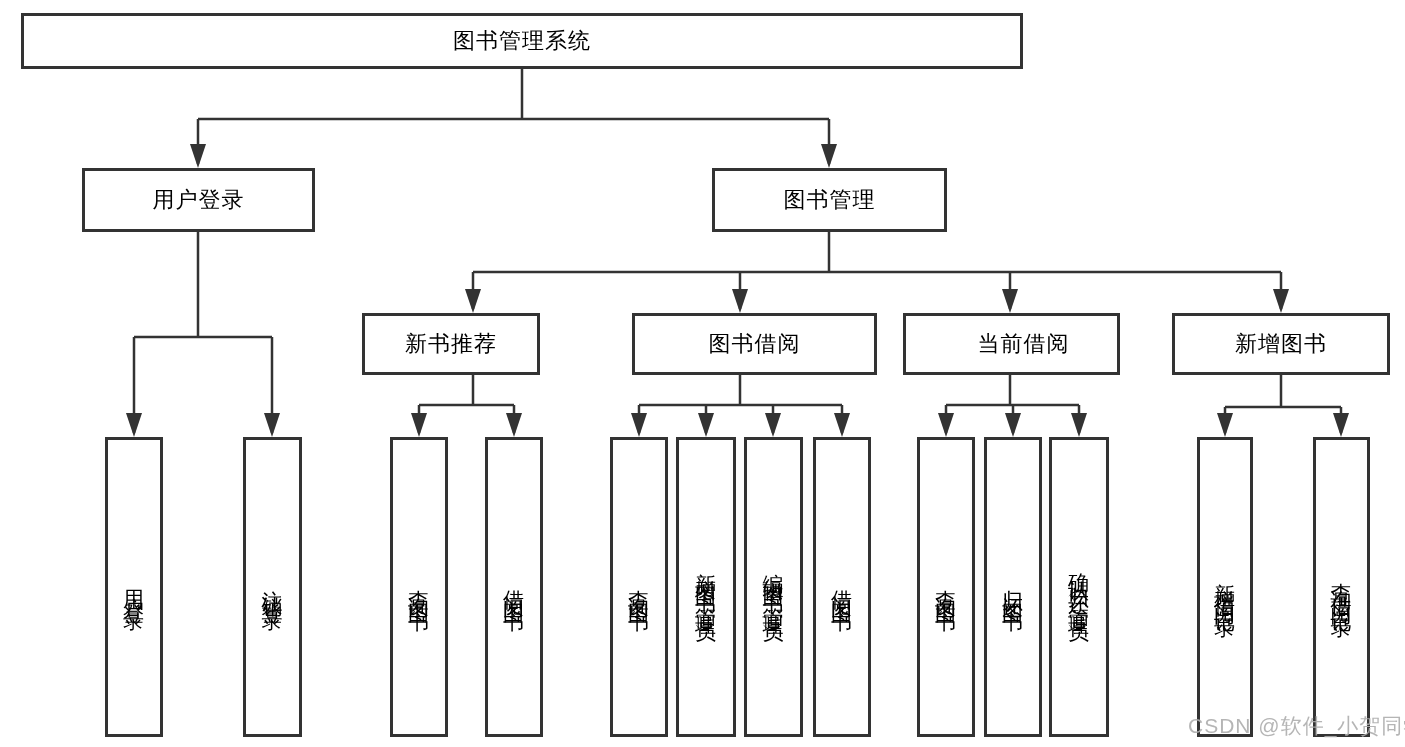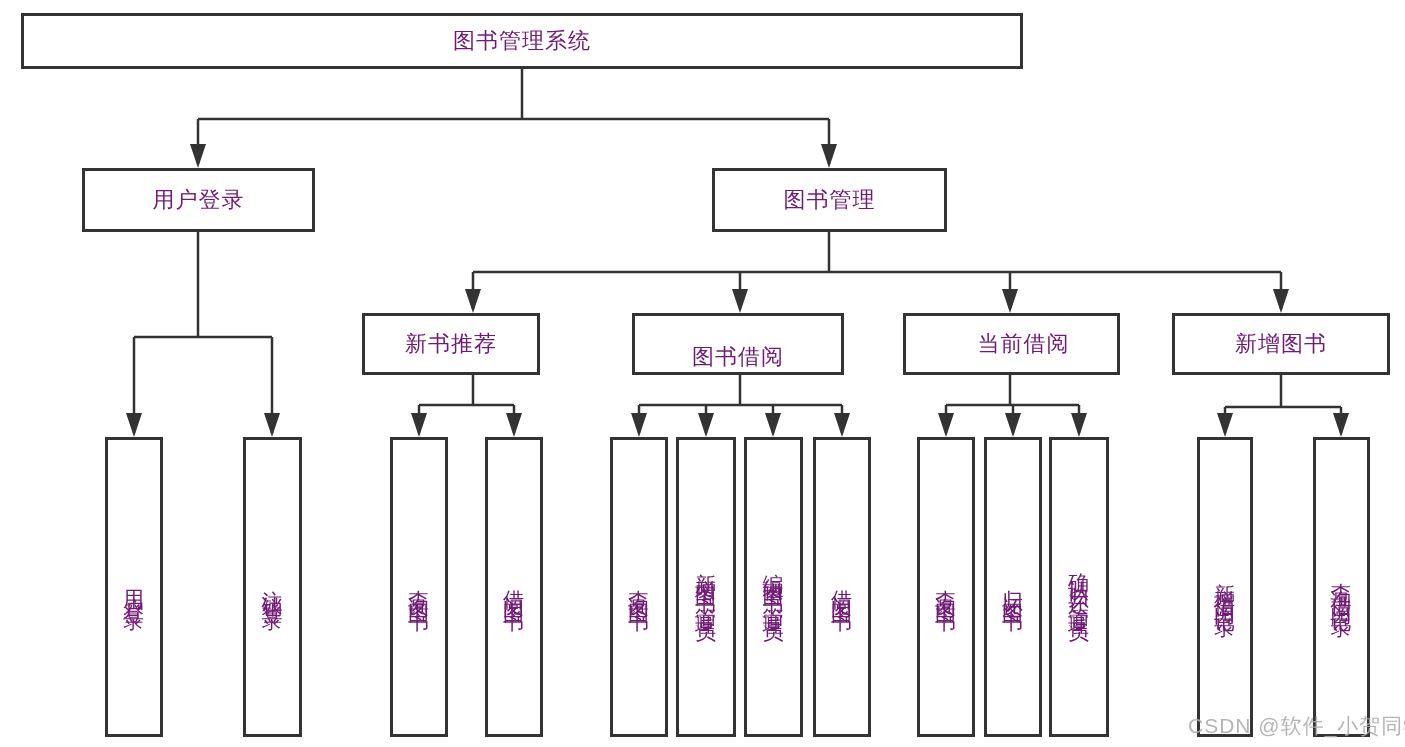--- a/index.html
+++ b/index.html
@@ -10,36 +10,36 @@
     font-family:"Liberation Sans","DejaVu Sans",sans-serif;
     overflow:hidden;
   }
   #connectors{position:absolute;left:0;top:0;width:1405px;height:747px;pointer-events:none;}
   .node{
     position:absolute;
     box-sizing:border-box;
     background:#ffffff;
     border:3px solid #333333;
     display:flex;align-items:center;justify-content:center;
-    color:#701a75;
+    color:#000000;
   }
   .hnode{font-size:22px;letter-spacing:1px;white-space:nowrap;}
   .vnode span{
     writing-mode:vertical-rl;
     font-size:21px;
     letter-spacing:7px;
     line-height:1;
     white-space:nowrap;
   }
   
   .n-root {left:21px;  top:13px;  width:1002px;height:56px;}
   .n-user {left:82px;  top:168px; width:233px; height:64px;}
   .n-mgmt {left:712px; top:168px; width:235px; height:64px;}
   .n-rec  {left:362px; top:313px; width:178px; height:62px;}
-  .n-bor  {left:632px; top:313px; width:212px; height:62px;align-items:flex-end;}
+  .n-bor  {left:632px; top:313px; width:245px; height:62px;}
   .n-cur  {left:903px; top:313px; width:217px; height:62px;padding-left:24px;}
   .n-log  {left:1172px;top:313px; width:218px; height:62px;}
   
   .leaf{top:437px;height:300px;}
   .lf1 {left:105px; width:58px;}
   .lf2 {left:243px; width:59px;}
   .lf3 {left:390px; width:58px;}
   .lf4 {left:485px; width:58px;}
   .lf5 {left:610px; width:58px;}
   .lf6 {left:676px; width:60px;}

